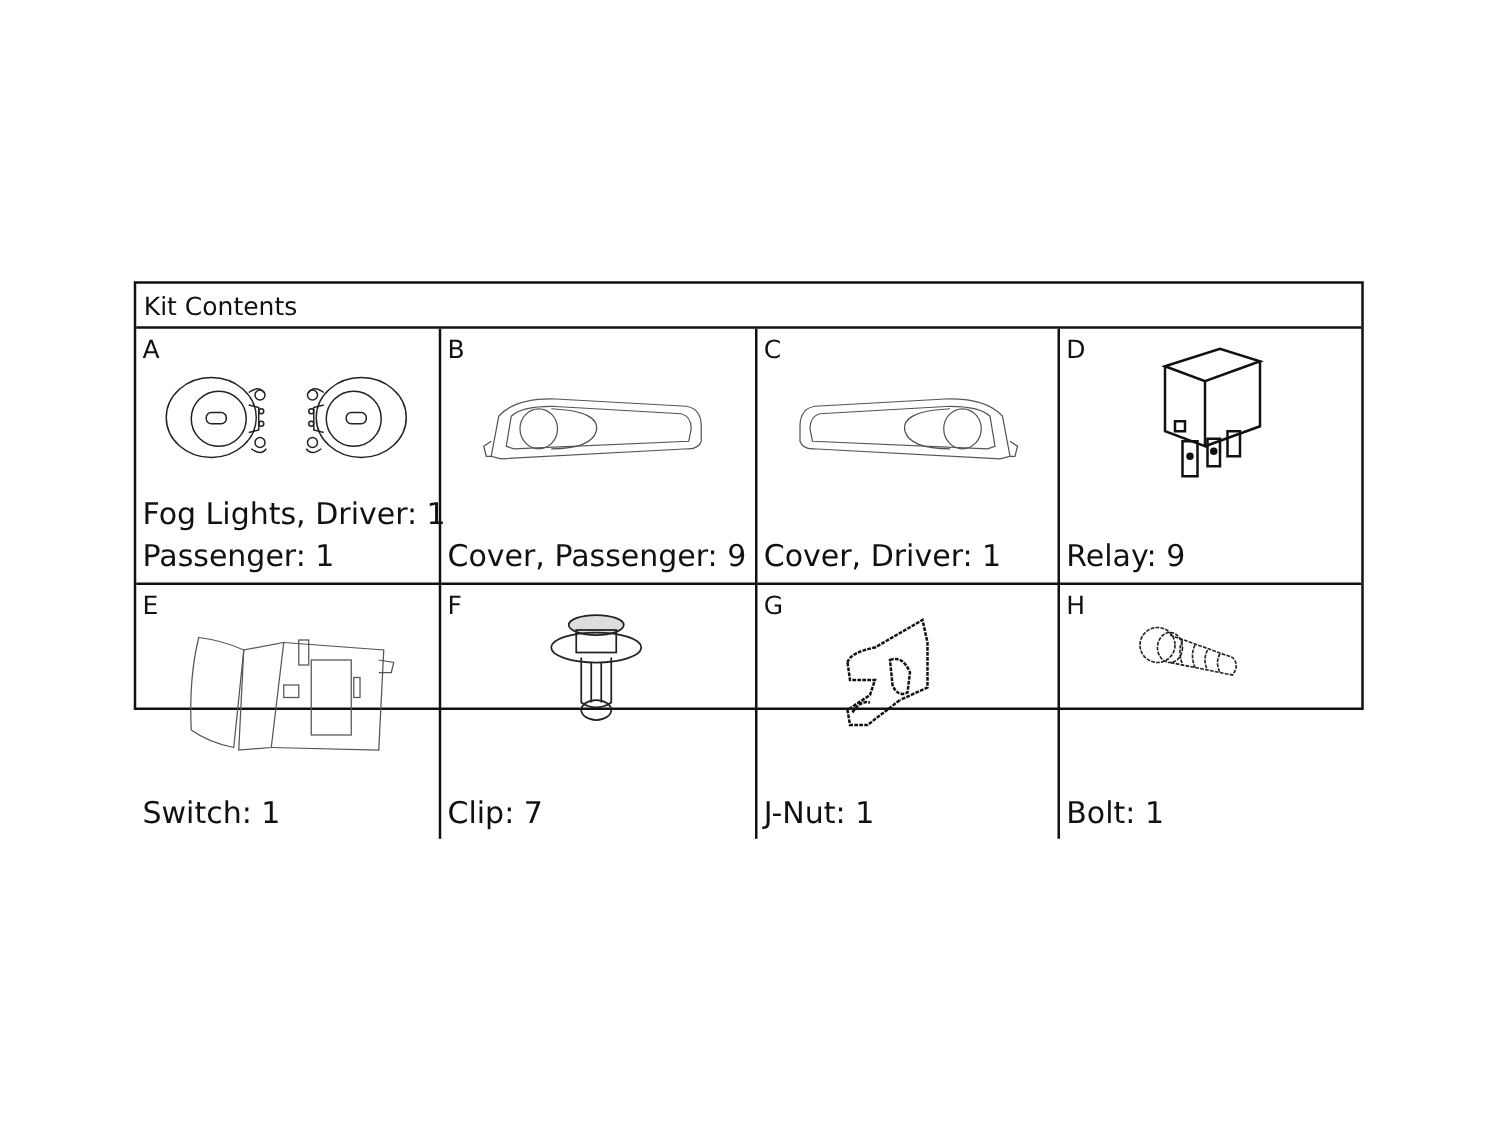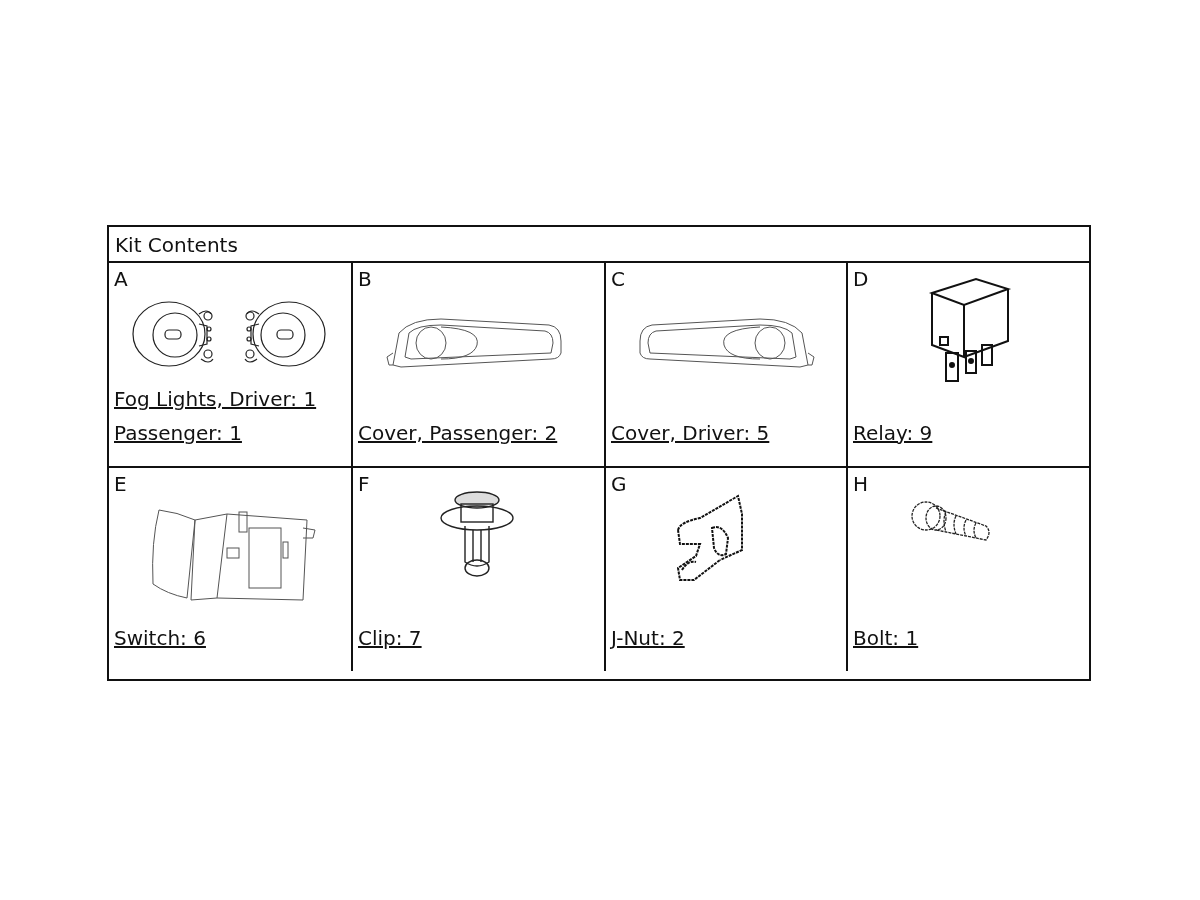--- a/index.html
+++ b/index.html
@@ -1,24 +1,24 @@
 <!DOCTYPE html>
 <html><head>
 <meta charset="utf-8">
 <style>
   html, body { margin:0; padding:0; background:#ffffff; }
   body { width:1200px; height:900px; position:relative; font-family:"DejaVu Sans","Liberation Sans",sans-serif; color:#111; }
-  .kit-table { position:absolute; left:107px; top:225px; width:984px; height:456px; border:2px solid #111; box-sizing:border-box; }
+  .kit-table { position:absolute; left:107px; top:225px; width:984px; height:343px; border:2px solid #111; box-sizing:border-box; }
   .kit-header { height:36px; border-bottom:2px solid #111; box-sizing:border-box; padding:4px 6px; font-size:20px; line-height:28px; }
   .kit-grid { display:grid; grid-template-columns:244px 253px 242px 1fr; grid-template-rows:205px 1fr; height:408px; }
   .cell { position:relative; border-right:2px solid #111; box-sizing:border-box; }
   .cell.last-col { border-right:none; }
   .cell.row1 { border-bottom:2px solid #111; }
   .letter { position:absolute; left:5px; top:3px; font-size:20px; line-height:26px; }
-  .caption { position:absolute; left:5px; bottom:16px; font-size:20px; line-height:34px; white-space:nowrap;text-decoration:underline; }
+  .caption { position:absolute; left:5px; bottom:4px; font-size:24px; line-height:34px; white-space:nowrap; }
   .caption div { line-height:34px; }
   .art { position:absolute; }
   .art svg { display:block; }
 </style>
 </head>
 <body>
 
 <div class="kit-table">
   <div class="kit-header">Kit Contents</div>
   <div class="kit-grid">
@@ -56,37 +56,37 @@
       <div class="art" style="left:28px;top:50px;">
         <svg width="190" height="60" viewBox="0 0 190 60" fill="none" stroke="#555" stroke-width="1">
           <path d="M12 52 L18 20 Q30 6 60 6 L168 12 Q180 14 180 28 L180 40 Q178 46 170 46 L20 54 Z"></path>
           <path d="M24 44 L28 20 Q36 12 60 12 L164 18 Q172 20 172 30 L170 40 L30 46 Z"></path>
           <ellipse cx="50" cy="30" rx="15" ry="16"></ellipse>
           <path d="M60 14 Q100 16 96 32 Q92 46 60 46"></path>
           <path d="M12 40 L6 44 L8 52 L12 52"></path>
         </svg>
       </div>
       <div class="caption">
-        <div>Cover, Passenger:  2</div>
+        <div>Cover, Passenger:  9</div>
       </div>
     </div>
 
     <div class="cell row1">
       <span class="letter">C</span>
       <div class="art" style="left:24px;top:50px;">
         <svg width="190" height="60" viewBox="0 0 190 60" fill="none" stroke="#555" stroke-width="1">
           <path d="M178 52 L172 20 Q160 6 130 6 L22 12 Q10 14 10 28 L10 40 Q12 46 20 46 L170 54 Z"></path>
           <path d="M166 44 L162 20 Q154 12 130 12 L26 18 Q18 20 18 30 L20 40 L160 46 Z"></path>
           <ellipse cx="140" cy="30" rx="15" ry="16"></ellipse>
           <path d="M130 14 Q90 16 94 32 Q98 46 130 46"></path>
           <path d="M178 40 L184 44 L182 52 L178 52"></path>
         </svg>
       </div>
       <div class="caption">
-        <div>Cover, Driver:  5</div>
+        <div>Cover, Driver:  1</div>
       </div>
     </div>
 
     <div class="cell row1 last-col">
       <span class="letter">D</span>
       <div class="art" style="left:78px;top:12px;">
         <svg width="90" height="110" viewBox="0 0 90 110" fill="none" stroke="#111" stroke-width="2">
           <path d="M6 18 L50 4 L82 14 L38 30 Z"></path>
           <path d="M6 18 L6 70 L38 82 L38 30"></path>
           <path d="M82 14 L82 66 L38 82"></path>
@@ -111,21 +111,21 @@
           <path d="M48 18 L44 98 L70 96 L80 12 Z"></path>
           <path d="M80 12 L160 18 L156 98 L70 96"></path>
           <rect x="92" y="10" width="8" height="20"></rect>
           <rect x="102" y="26" width="32" height="60"></rect>
           <rect x="80" y="46" width="12" height="10"></rect>
           <path d="M156 26 L168 28 L166 36 L156 36"></path>
           <rect x="136" y="40" width="5" height="16"></rect>
         </svg>
       </div>
       <div class="caption">
-        <div>Switch:  6</div>
+        <div>Switch:  1</div>
       </div>
     </div>
 
     <div class="cell">
       <span class="letter">F</span>
       <div class="art" style="left:84px;top:22px;">
         <svg width="80" height="95" viewBox="0 0 80 95" fill="none" stroke="#222" stroke-width="1.4">
           <ellipse cx="40" cy="10" rx="22" ry="8" fill="#ddd"></ellipse>
           <ellipse cx="40" cy="28" rx="36" ry="12"></ellipse>
           <rect x="24" y="14" width="32" height="18"></rect>
@@ -143,21 +143,21 @@
       <span class="letter">G</span>
       <div class="art" style="left:64px;top:22px;">
         <svg width="80" height="95" viewBox="0 0 80 95" fill="none" stroke="#111" stroke-width="2" stroke-dasharray="3 1">
           <path d="M8 40 Q10 32 30 28 L68 6 L72 24 L72 60 L50 70"></path>
           <path d="M8 40 L10 54 L30 54 L26 66 L8 78 L10 90 L24 90 L50 70"></path>
           <path d="M42 38 Q52 34 58 48 L56 64 Q48 68 44 58 Z"></path>
           <path d="M12 80 Q18 70 26 72"></path>
         </svg>
       </div>
       <div class="caption">
-        <div>J-Nut:  2</div>
+        <div>J-Nut:  1</div>
       </div>
     </div>
 
     <div class="cell last-col">
       <span class="letter">H</span>
       <div class="art" style="left:62px;top:30px;">
         <svg width="85" height="55" viewBox="0 0 85 55" fill="none" stroke="#222" stroke-width="1.3" stroke-dasharray="3 1">
           <ellipse cx="16" cy="18" rx="14" ry="14"></ellipse>
           <ellipse cx="26" cy="20" rx="10" ry="12"></ellipse>
           <path d="M26 10 L76 28 Q82 34 76 42 L26 32"></path>

